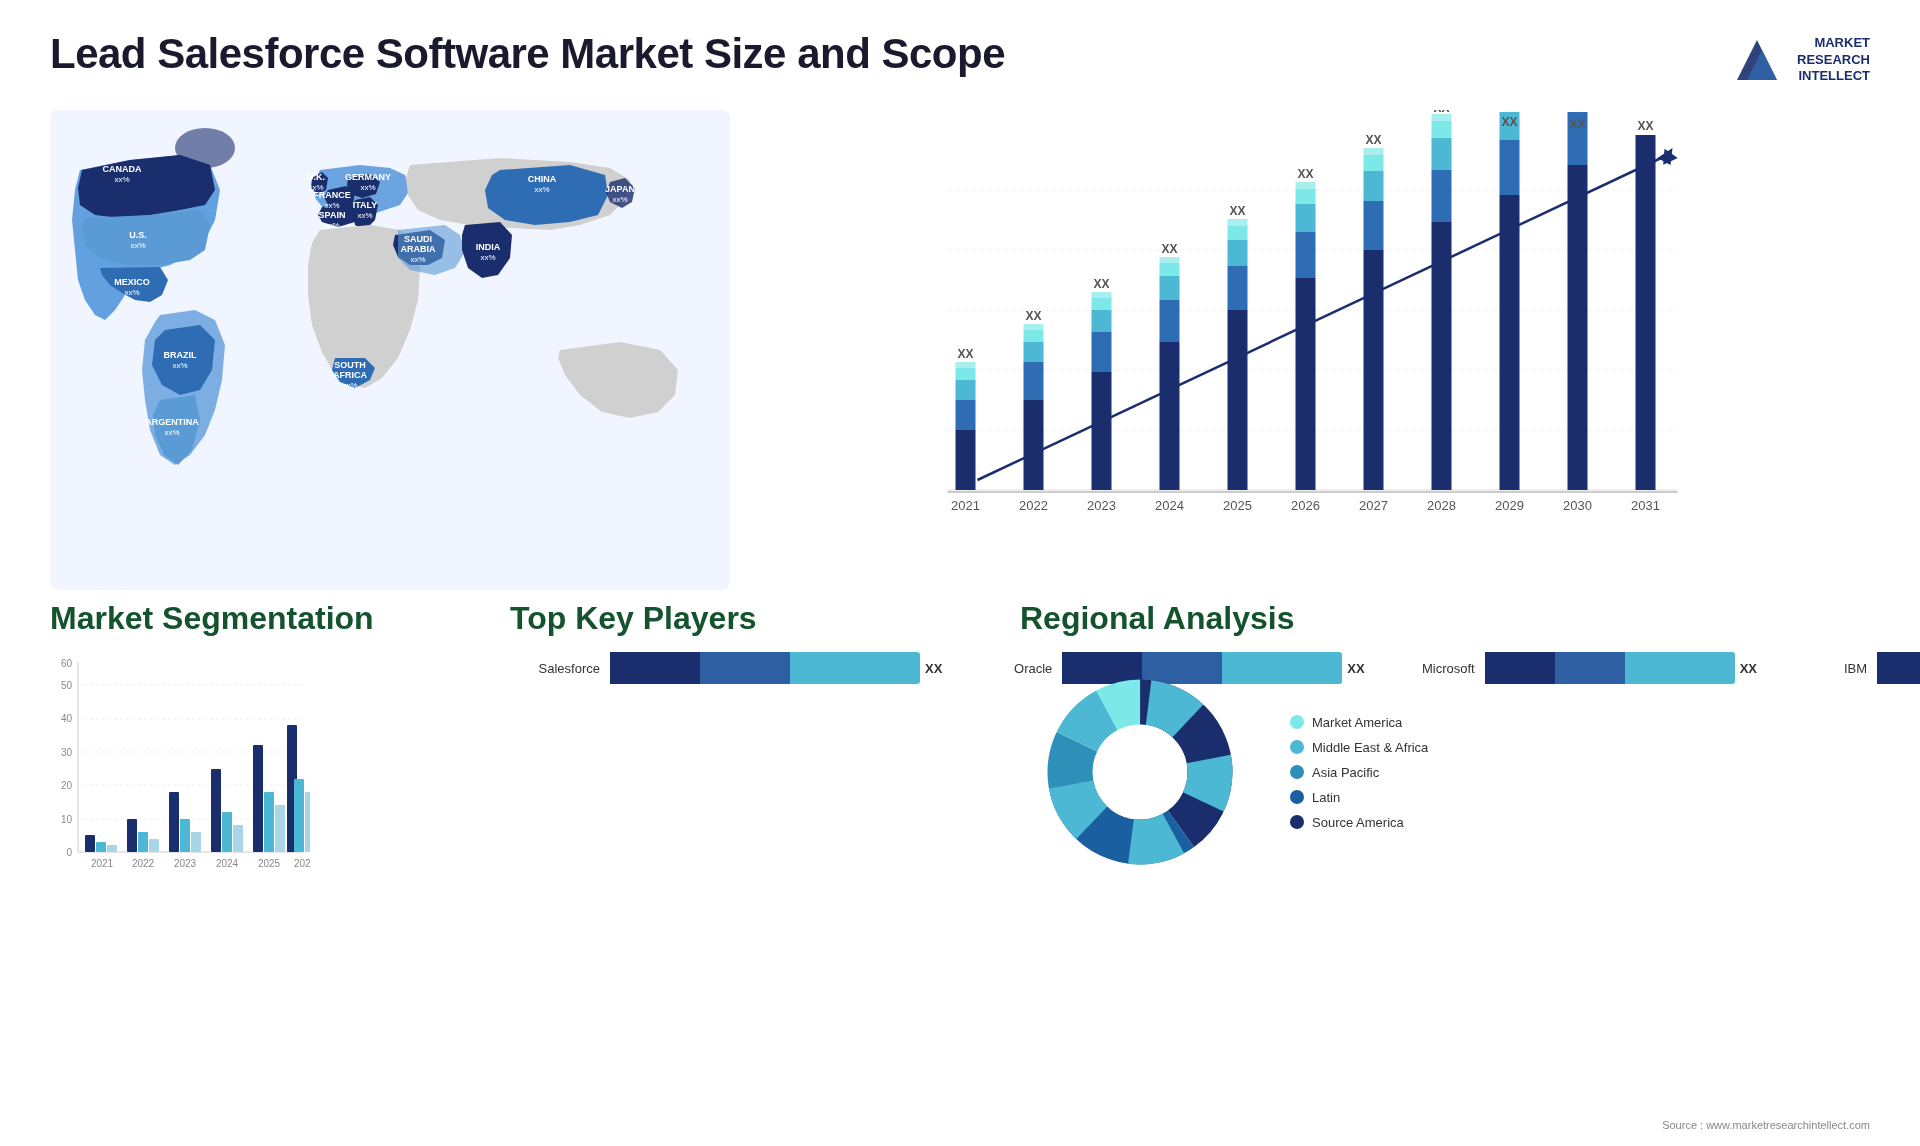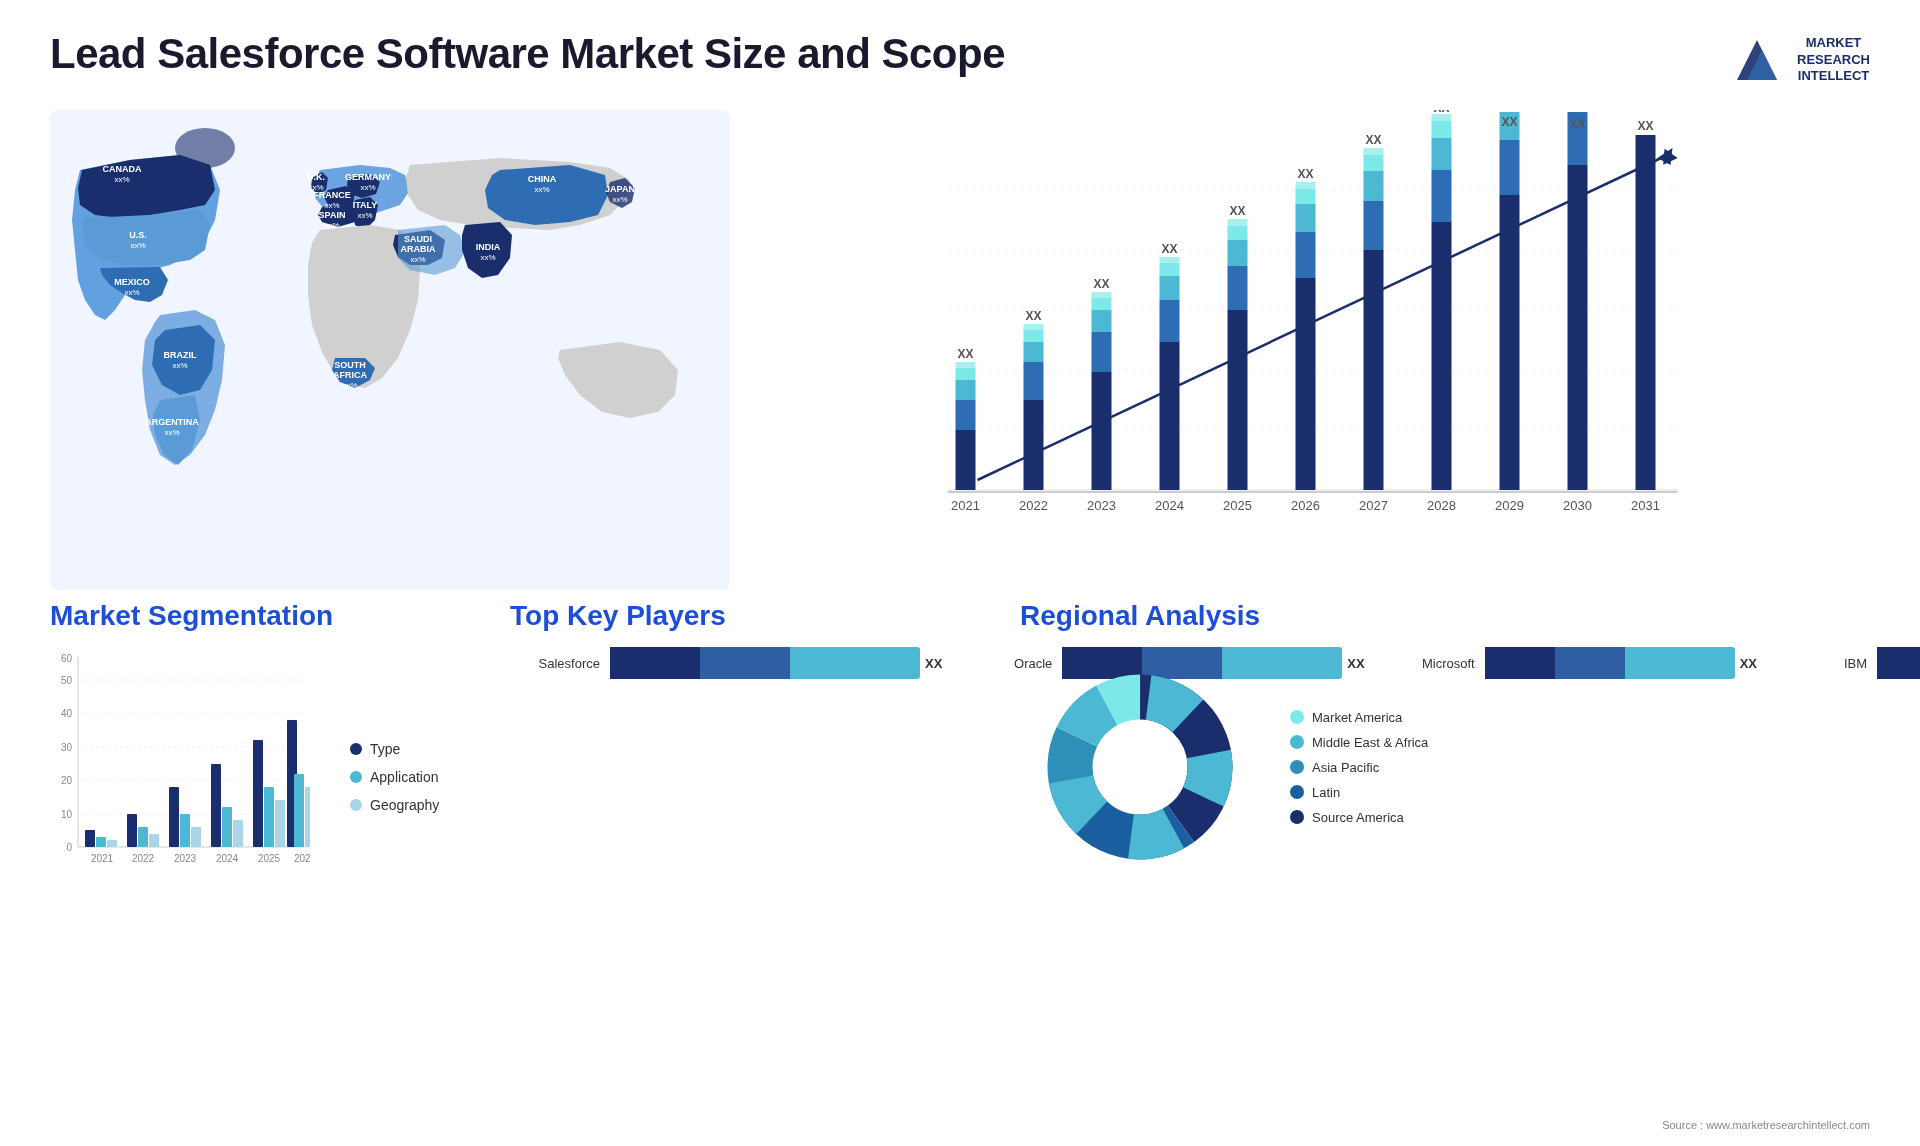--- a/index.html
+++ b/index.html
@@ -32,21 +32,21 @@
     }
     .logo-icon {
       width: 60px;
       height: 60px;
     }
     .logo-text {
       font-size: 13px;
       font-weight: 700;
       color: #1a2e6e;
       line-height: 1.3;
-      text-align: center;
+      text-align: right;
     }
 
     
     .main-content {
       display: flex;
       padding: 10px 50px 0 50px;
       gap: 30px;
       height: 480px;
     }
 
@@ -70,23 +70,23 @@
       padding: 20px 50px 10px 50px;
       gap: 0px;
     }
 
     
     .segmentation-container {
       width: 430px;
       flex-shrink: 0;
     }
     .section-title {
-      font-size: 28px;
+      font-size: 32px;
       font-weight: 700;
-      color: #1d4ed8;
+      color: #14532d;
       margin-bottom: 15px;
     }
     .seg-legend {
       margin-left: 20px;
       display: flex;
       flex-direction: column;
       gap: 12px;
       justify-content: center;
     }
     .legend-item {
@@ -457,34 +457,20 @@
         <rect x="255" y="140" width="10" height="60" fill="#a8d5e8" rx="1"></rect>
 
         <text x="52" y="215" font-size="10" fill="#888" text-anchor="middle">2021</text>
         <text x="93" y="215" font-size="10" fill="#888" text-anchor="middle">2022</text>
         <text x="135" y="215" font-size="10" fill="#888" text-anchor="middle">2023</text>
         <text x="177" y="215" font-size="10" fill="#888" text-anchor="middle">2024</text>
         <text x="219" y="215" font-size="10" fill="#888" text-anchor="middle">2025</text>
         <text x="255" y="215" font-size="10" fill="#888" text-anchor="middle">2026</text>
       </svg>
 
-      <div class="seg-legend" style="padding-top: 30px;">
-        <div class="legend-item">
-          <div class="legend-dot" style="background: #1a2e6e;"></div>
-          <span>Type</span>
-        </div>
-        <div class="legend-item">
-          <div class="legend-dot" style="background: #4db8d4;"></div>
-          <span>Application</span>
-        </div>
-        <div class="legend-item">
-          <div class="legend-dot" style="background: #a8d5e8;"></div>
-          <span>Geography</span>
-        </div>
-      </div>
     </div>
   </div>
 
   <div class="players-container">
     <h2 class="section-title">Top Key Players</h2>
     <div class="players-chart">
 
       <div class="player-row">
         <div class="player-name">Salesforce</div>
         <div class="player-bar-container">

